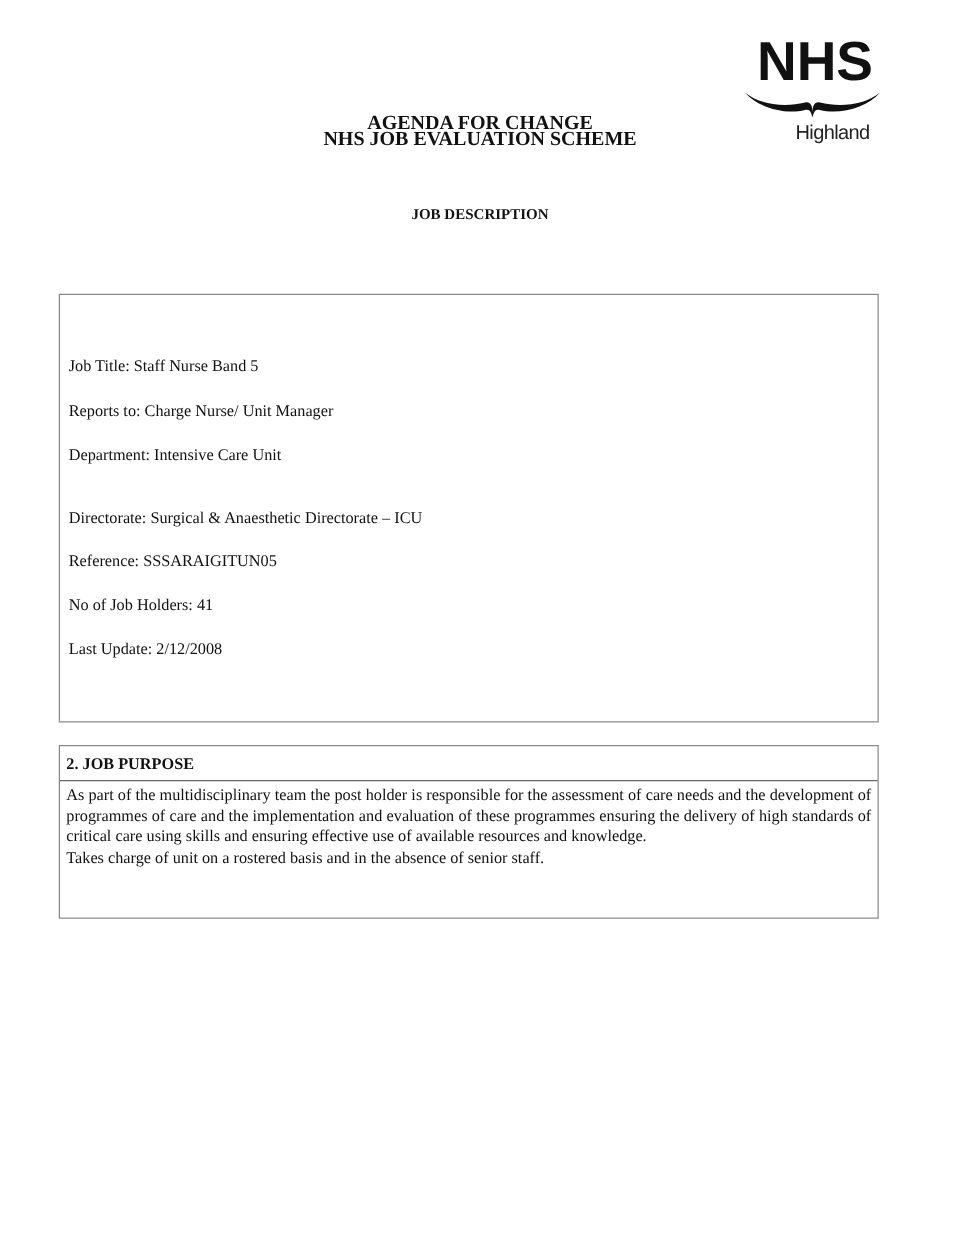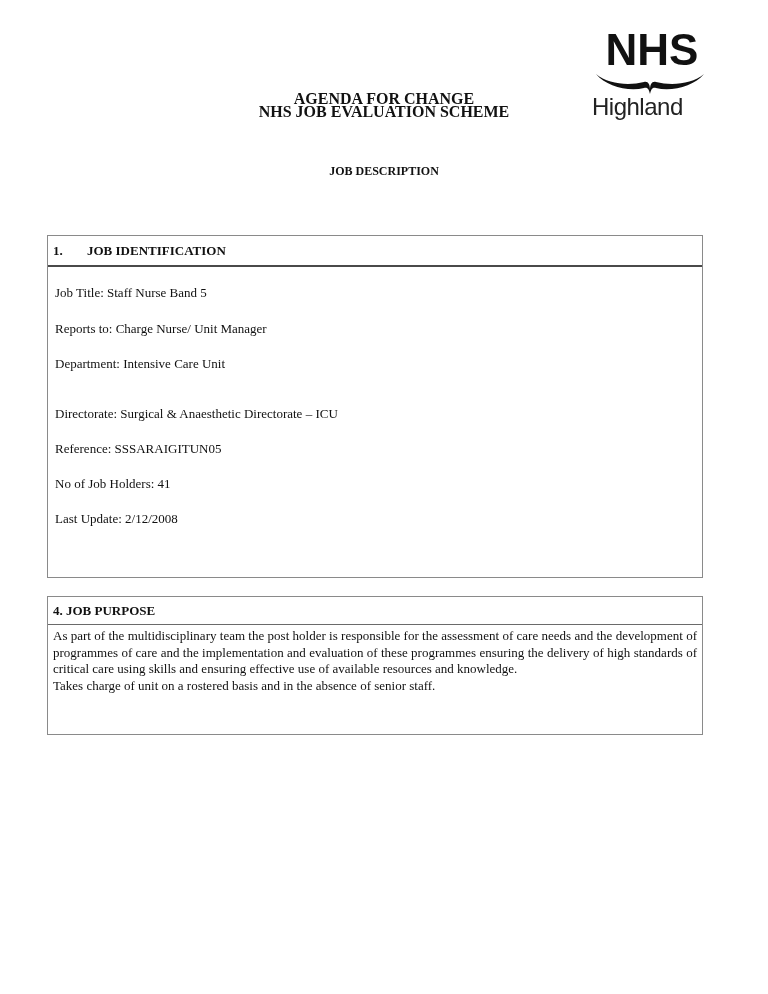--- a/index.html
+++ b/index.html
@@ -48,26 +48,26 @@
       letter-spacing: 0px;
       color: #111;
     }
     .logo svg.swoosh {
       position: absolute;
       left: 2px;
       top: 40px;
     }
     .logo .region {
       position: absolute;
-      left: 0;
+      left: 16px;
       top: 66px;
       width: 116px;
-      text-align: left;
+      text-align: center;
       font-family: "Liberation Sans", "DejaVu Sans", sans-serif;
-      font-size: 24px;
+      font-size: 16px;
       line-height: 22px;
       color: #222;
       letter-spacing: -0.5px;
     }
 
     .box {
       position: absolute;
       left: 47px;
       width: 656px;
       border: 1px solid #8a8a8a;
@@ -138,31 +138,28 @@
 
 <div class="logo">
   <div class="nhs">NHS</div>
   <svg class="swoosh" width="112" height="26" viewBox="0 0 112 26">
     <path d="M2 4 C 14 14, 34 16, 50 12 C 54 11, 56 14, 56 20 C 56 14, 58 11, 62 12 C 78 16, 98 14, 110 4 C 100 16, 78 22, 62 18 C 58 17, 57 20, 56 24 C 55 20, 54 17, 50 18 C 34 22, 12 16, 2 4 Z" fill="#111"></path>
   </svg>
   <div class="region">Highland</div>
 </div>
 
 <div class="box" id="box1">
-  <div class="box-header">
-    <span class="num">1.</span><span>JOB IDENTIFICATION</span>
-  </div>
   <div class="field" style="top:49px;">Job Title: Staff Nurse Band 5</div>
   <div class="field" style="top:85px;">Reports to: Charge Nurse/ Unit Manager</div>
   <div class="field" style="top:120px;">Department: Intensive Care Unit</div>
   <div class="field" style="top:170px;">Directorate: Surgical &amp; Anaesthetic Directorate – ICU</div>
   <div class="field" style="top:205px;">Reference: SSSARAIGITUN05</div>
   <div class="field" style="top:240px;">No of Job Holders: 41</div>
   <div class="field" style="top:275px;">Last Update: 2/12/2008</div>
 </div>
 
 <div class="box" id="box2">
-  <div class="box-header">4.  JOB PURPOSE</div>
+  <div class="box-header">2.  JOB PURPOSE</div>
   <div class="purpose">
     <p>As part of the multidisciplinary team the post holder is responsible for the assessment of care needs and the development of programmes of care and the implementation and evaluation of these programmes ensuring the delivery of high standards of critical care using skills and ensuring effective use of available resources and knowledge.</p>
     <p>Takes charge of unit on a rostered basis and in the absence of senior staff.</p>
   </div>
 </div>
 
 </body></html>

